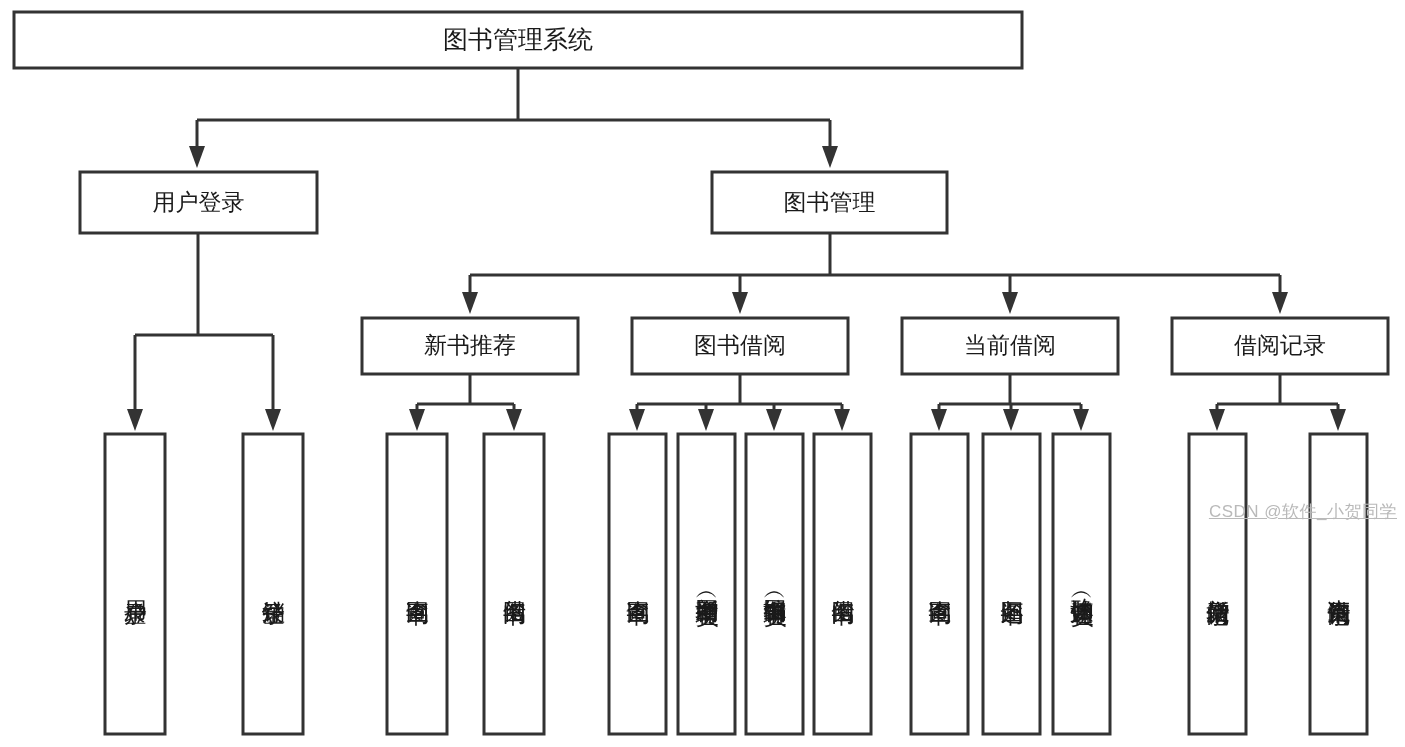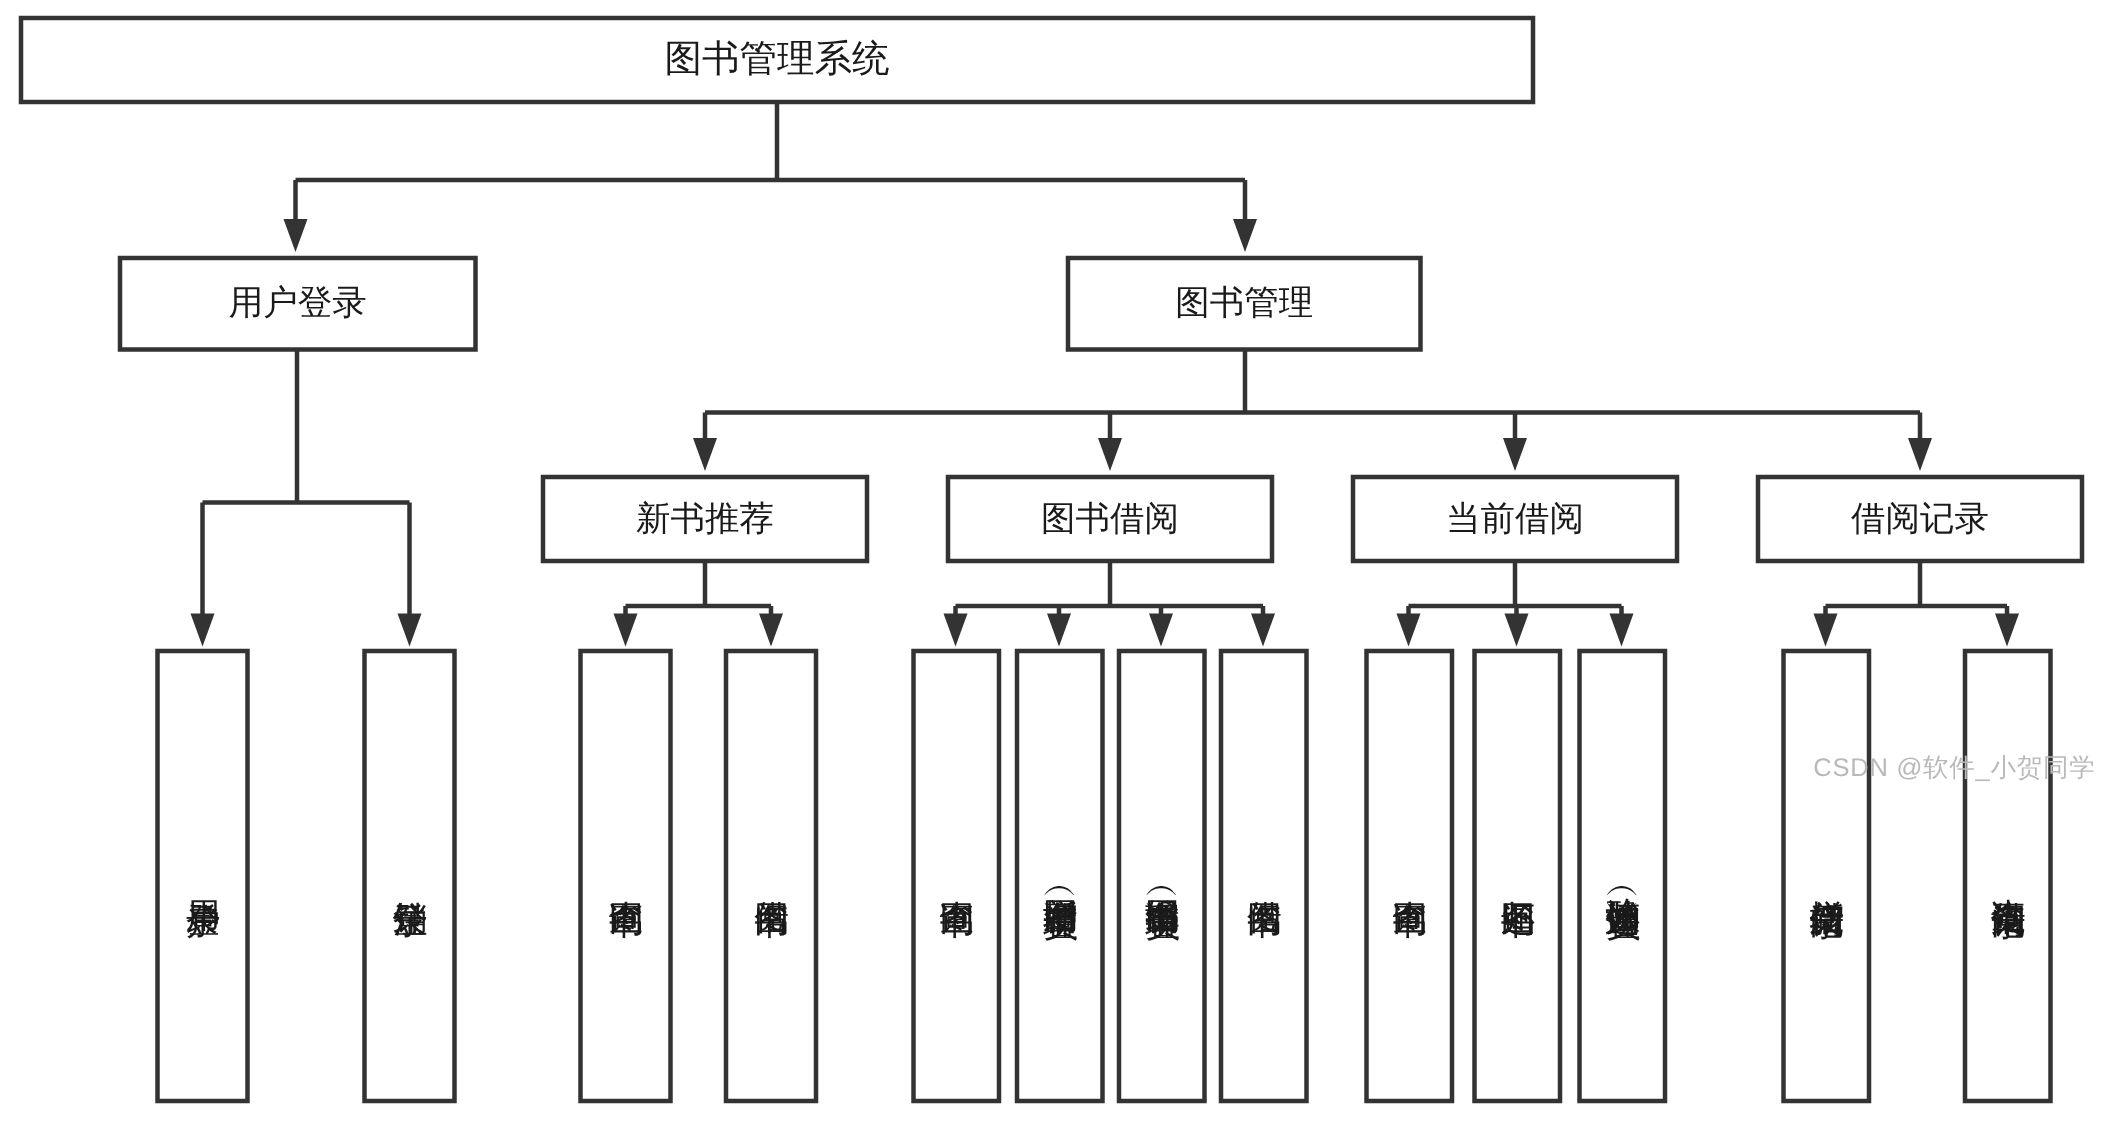--- a/index.html
+++ b/index.html
@@ -78,20 +78,21 @@
   .watermark {
     position: absolute;
     right: 8px;
     bottom: 6px;
     font-family: "Liberation Sans", "DejaVu Sans", sans-serif;
     font-size: 17px;
     color: #b9b9b9;
     letter-spacing: 0.5px;
     user-select: none;
     white-space: nowrap;
+    text-decoration: underline;
   }
 </style>
 </head>
 <body>
 
 <div id="diagram-root">
 
   <svg class="diagram-canvas" id="diagram-svg" viewBox="0 0 1405 747" xmlns="http://www.w3.org/2000/svg">
       <g>
         <line x1="518" y1="68" x2="518" y2="120" class="connector-line"></line>

